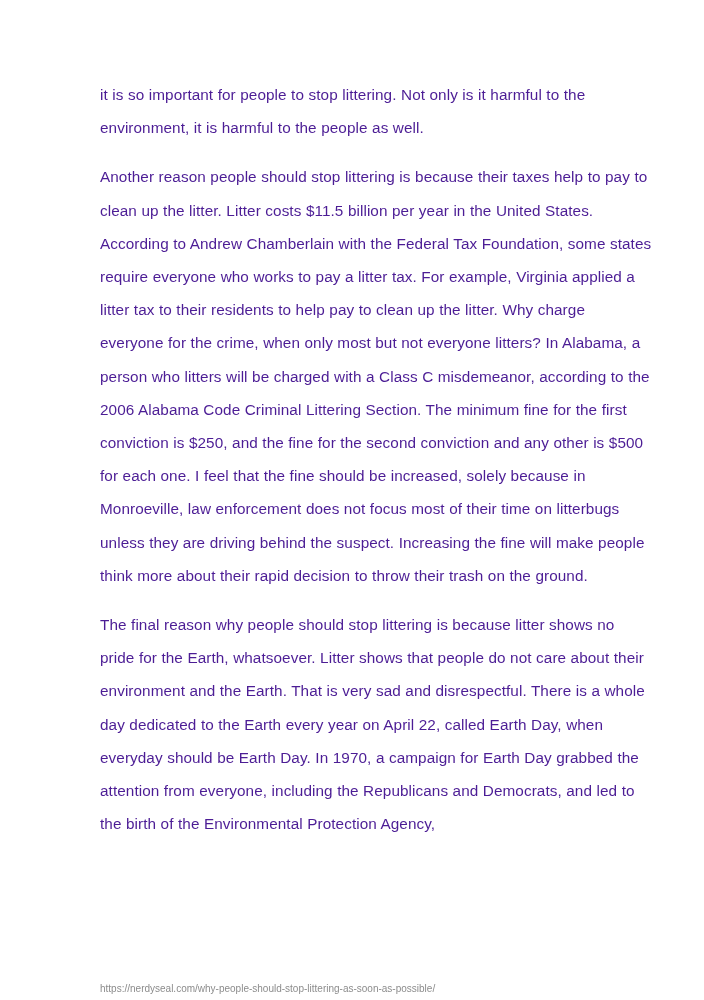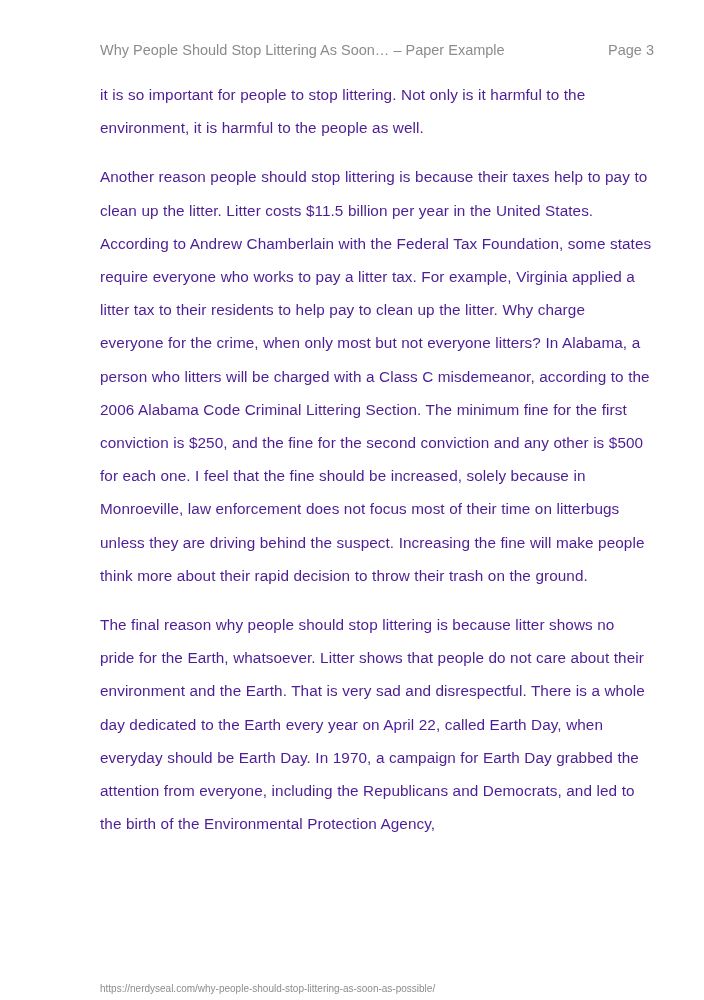--- a/index.html
+++ b/index.html
@@ -72,24 +72,20 @@
     line-height: 18px;
     white-space: nowrap;
     margin-top: 40px;
   }
 </style>
 </head>
 <body>
 
 <div class="page">
 
-  <div class="doc-header">
-    <span class="title">Why People Should Stop Littering As Soon… – Paper Example</span>
-    <span class="page-num">Page 3</span>
-  </div>
 
   <div class="body-col">
     <p class="para">it is so important for people to stop littering. Not only is it harmful to the environment, it is harmful to the people as well.</p>
     <p class="para">Another reason people should stop littering is because their taxes help to pay to clean up the litter. Litter costs $11.5 billion per year in the United States. According to Andrew Chamberlain with the Federal Tax Foundation, some states require everyone who works to pay a litter tax. For example, Virginia applied a litter tax to their residents to help pay to clean up the litter. Why charge everyone for the crime, when only most but not everyone litters? In Alabama, a person who litters will be charged with a Class C misdemeanor, according to the 2006 Alabama Code Criminal Littering Section. The minimum fine for the first conviction is $250, and the fine for the second conviction and any other is $500 for each one. I feel that the fine should be increased, solely because in Monroeville, law enforcement does not focus most of their time on litterbugs unless they are driving behind the suspect. Increasing the fine will make people think more about their rapid decision to throw their trash on the ground.</p>
     <p class="para">The final reason why people should stop littering is because litter shows no pride for the Earth, whatsoever. Litter shows that people do not care about their environment and the Earth. That is very sad and disrespectful. There is a whole day dedicated to the Earth every year on April 22, called Earth Day, when everyday should be Earth Day. In 1970, a campaign for Earth Day grabbed the attention from everyone, including the Republicans and Democrats, and led to the birth of the Environmental Protection Agency,</p>
   </div>
 
   <div class="doc-footer">
     <span>https://nerdyseal.com/why-people-should-stop-littering-as-soon-as-possible/</span>
   </div>

